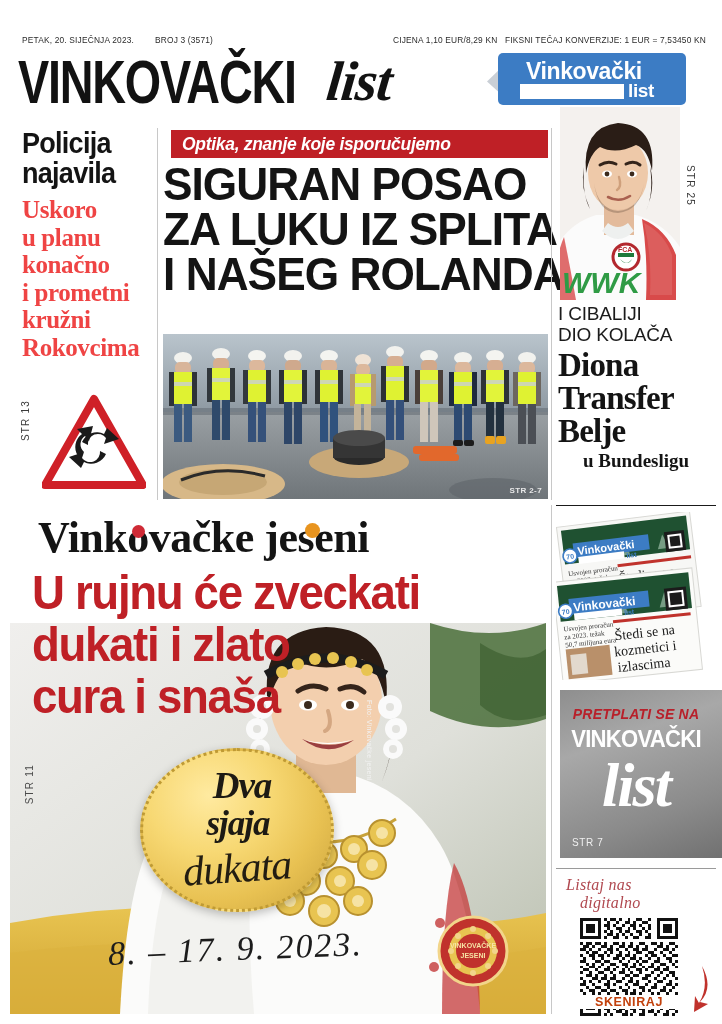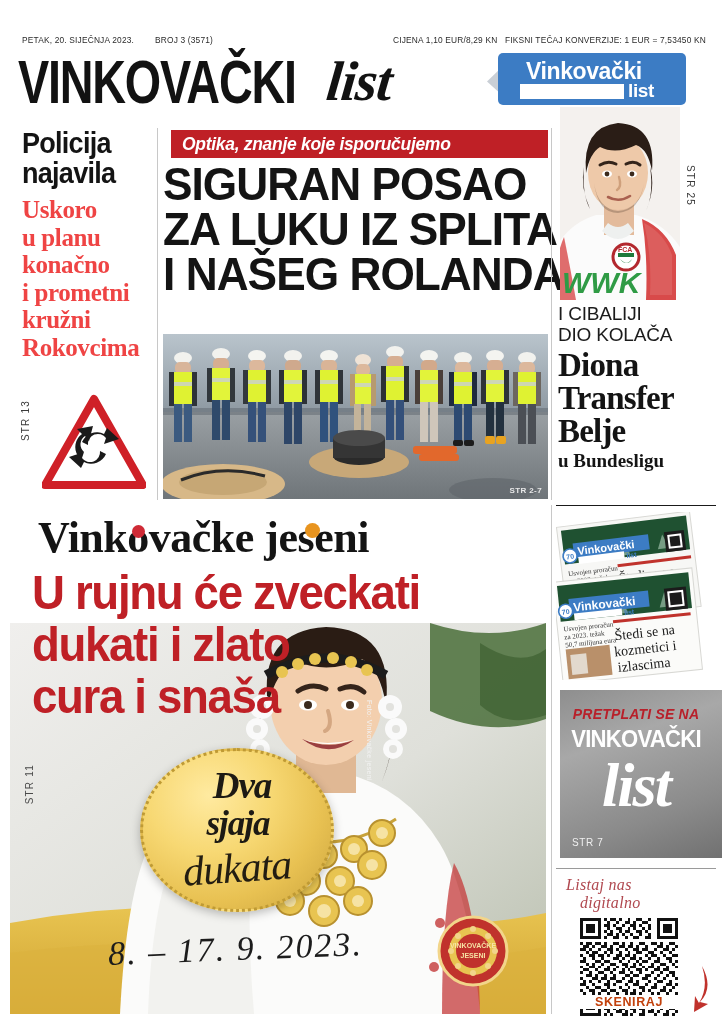--- a/index.html
+++ b/index.html
@@ -125,21 +125,21 @@
     font-family:"Liberation Sans", sans-serif; font-size:19px; line-height:21px;
     color:#1b1b1b; letter-spacing:-.2px;
   }
   .rcol-head {
     font-family:"Liberation Serif", serif; font-weight:bold;
     font-size:33px; line-height:33px; color:#141414; letter-spacing:-.8px;
     margin-top:4px;
   }
   .rcol-sub {
     font-family:"Liberation Serif", serif; font-weight:bold;
-    font-size:19px; line-height:21px; color:#141414; margin-top:2px;
+    font-size:19px; line-height:21px; color:#141414; margin-top:2px;margin-left:25px;
   }
 
   
   .feat {
     position:absolute; left:10px; top:505px; width:536px; height:509px;
     overflow:hidden; background:#fff;
   }
   .feat-rule { position:absolute; left:10px; top:505px; width:536px; height:2px; background:#1a1a1a; }
   .feat-title {
     position:absolute; left:28px; top:10px;

